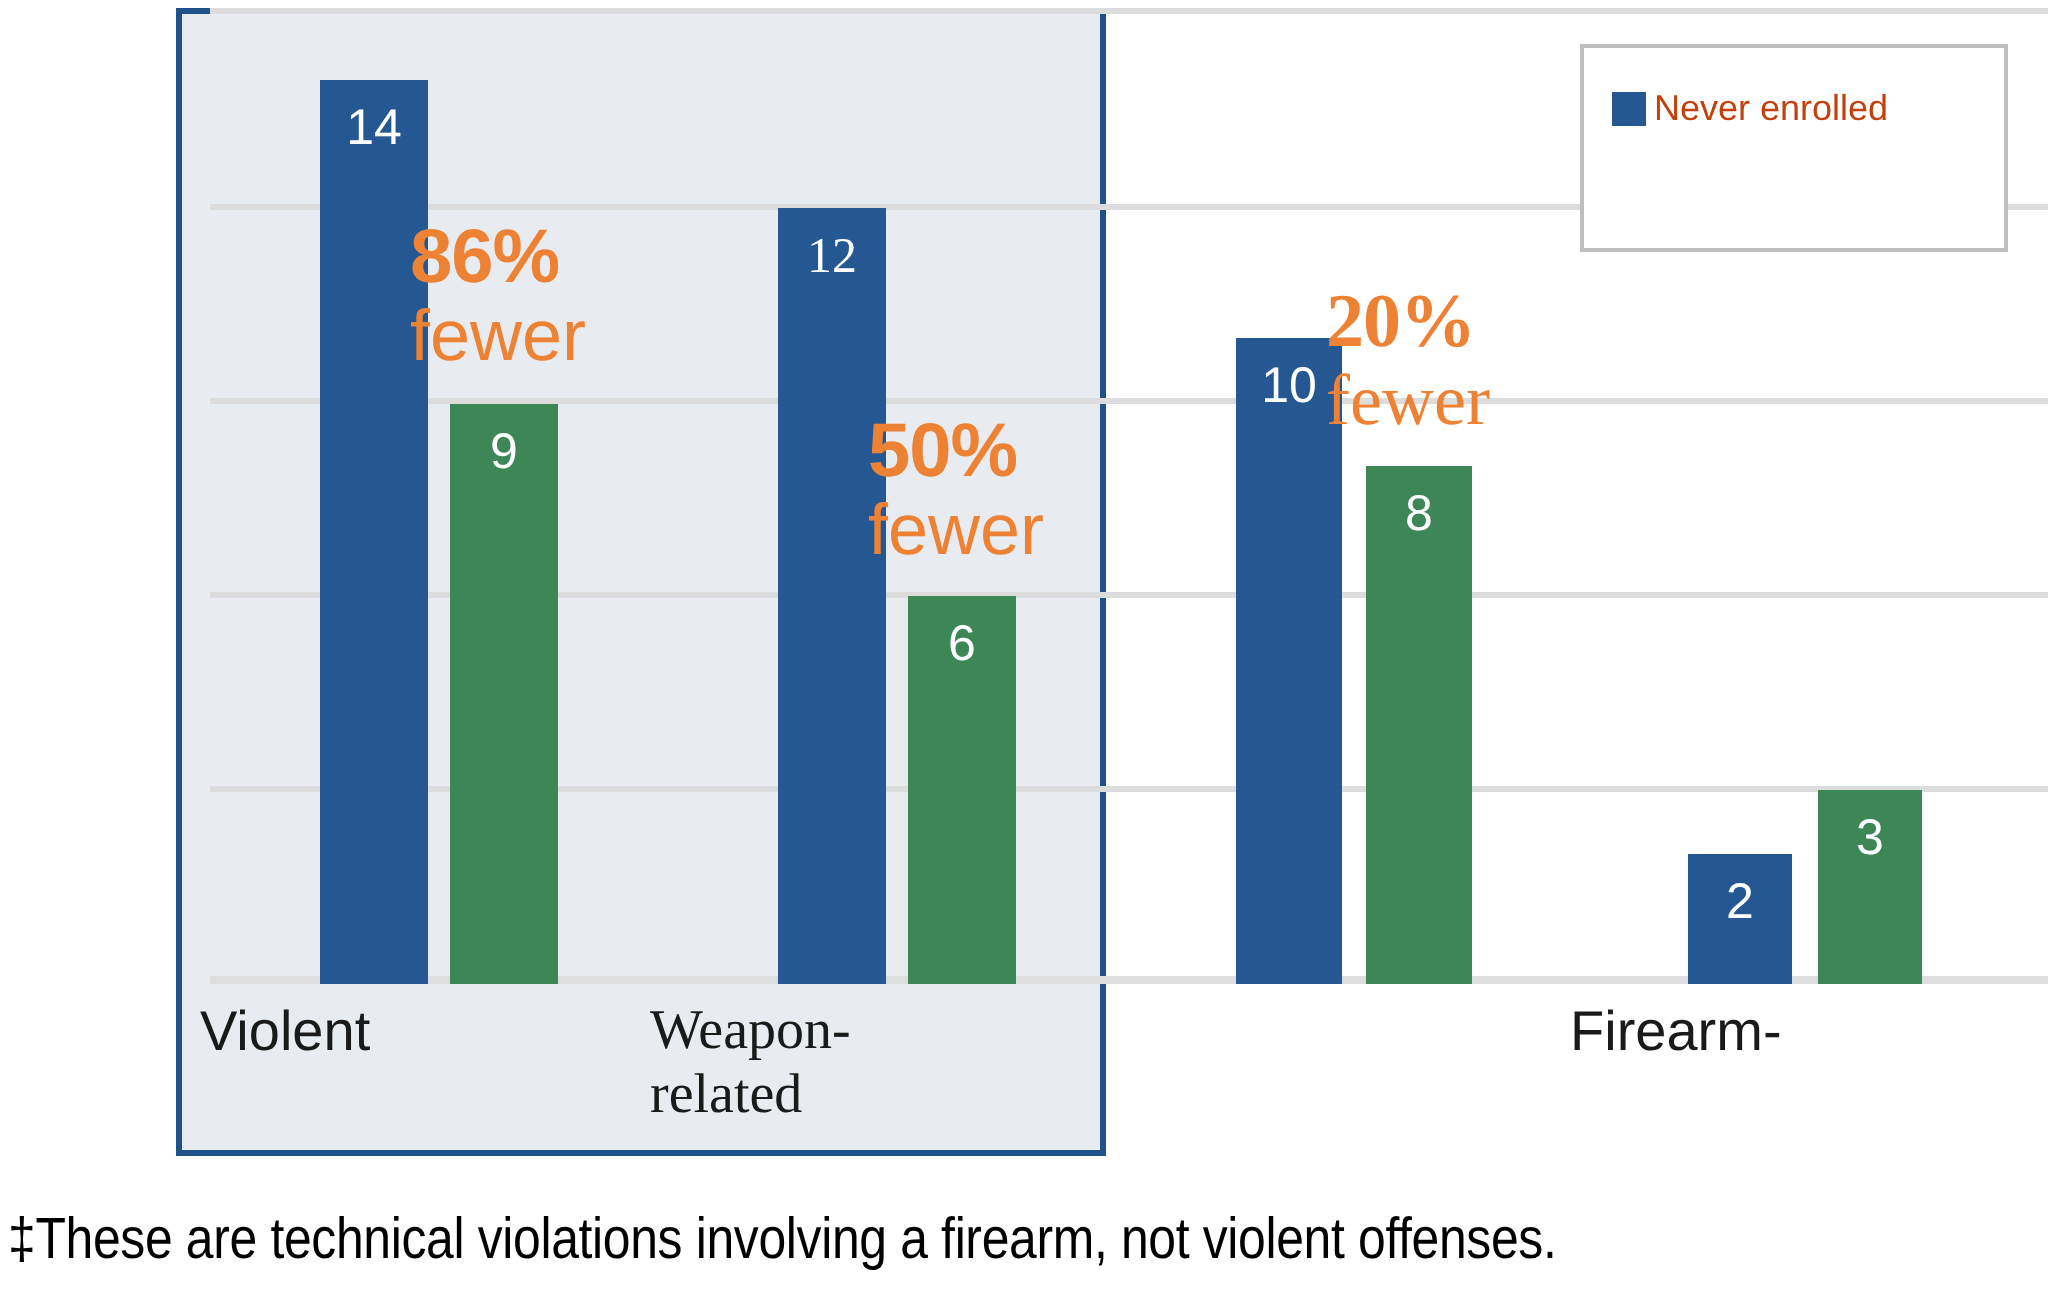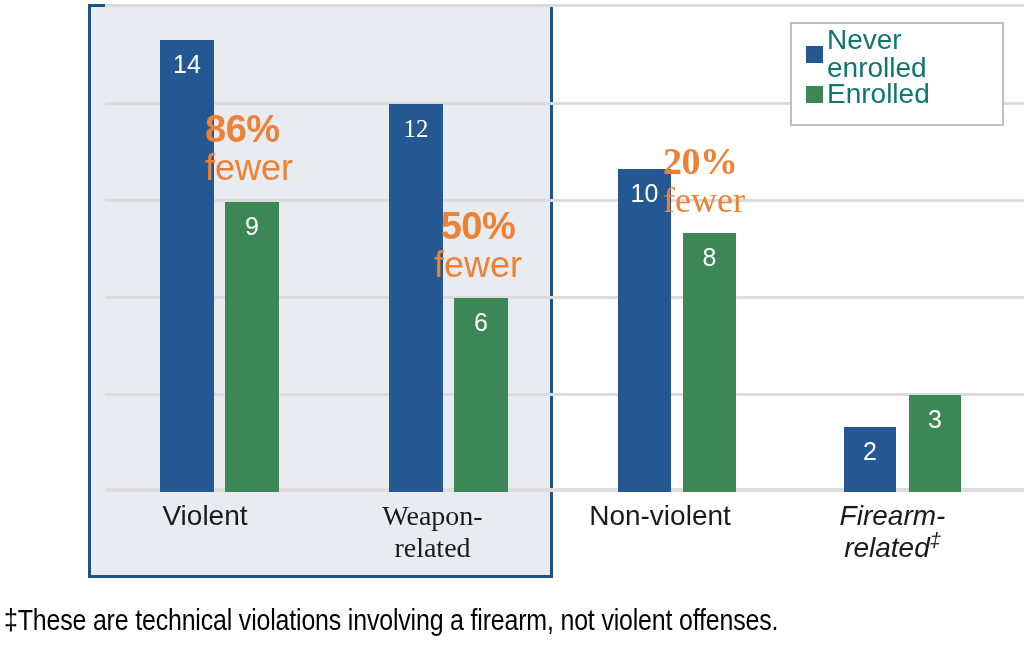--- a/index.html
+++ b/index.html
@@ -96,21 +96,20 @@
   .annotation .fewer {
     display: block;
     font-size: 36px;
     font-weight: normal;
     margin-top: 2px;
   }
 
   
   .cat-label {
     position: absolute;
-    text-align: center;
     font-size: 28px;
     color: #1a1a1a;
     line-height: 1.14;
     z-index: 3;
   }
   .cat-label .l2 { display: block; }
   .cat-label sup {
     font-size: 20px;
     vertical-align: super;
     line-height: 0;
@@ -136,22 +135,22 @@
   }
   .legend-swatch {
     width: 17px;
     height: 17px;
     margin-right: 4px;
     flex: 0 0 auto;
   }
   .legend-swatch.blue  { background: #255792; }
   .legend-swatch.green { background: #3c8755; }
   .legend-text {
-    font-size: 28px;
-    color: #0f766e;
+    font-size: 18px;
+    color: #c2410c;
     line-height: 1;
   }
 
   
   #footnote {
     position: absolute;
     left: 4px;
     top: 604px;
     width: 1016px;
     font-size: 29px;
@@ -207,54 +206,46 @@
     <div class="bar green" style="left:892px; width:52px; height:97px;">
       <span class="bar-label" style="top:12px;">3</span>
     </div>
   </div>
 
   <div class="annotation" style="left:205px; top:110px;">
     <span class="pct">86%</span>
     <span class="fewer">fewer</span>
   </div>
 
-  <div class="annotation" style="left:434px; top:207px;text-align:center;">
+  <div class="annotation" style="left:434px; top:207px;">
     <span class="pct">50%</span>
     <span class="fewer">fewer</span>
   </div>
 
   <div class="annotation" style="left:663px; top:142px;font-family:Liberation Serif, serif;">
     <span class="pct">20%</span>
     <span class="fewer">fewer</span>
   </div>
 
   <div class="cat-label" style="left:100px; top:500px; width:210px;">
     <span class="l2">Violent</span>
   </div>
 
   <div class="cat-label" style="left:325px; top:500px; width:215px;font-family:Liberation Serif, serif;">
     <span class="l2">Weapon-</span>
     <span class="l2">related</span>
   </div>
 
-  <div class="cat-label" style="left:555px; top:500px; width:210px;">
-    <span class="l2">Non-violent</span>
-  </div>
-
-  <div class="cat-label" style="left:785px; top:500px; width:215px;font-style:italic;">
+
+  <div class="cat-label" style="left:785px; top:500px; width:215px;">
     <span class="l2">Firearm-</span>
-    <span class="l2"><span>related</span><sup>‡</sup></span>
   </div>
 
   <div id="legend">
     <div class="legend-item">
       <span class="legend-swatch blue"></span>
       <span class="legend-text">Never enrolled</span>
     </div>
-    <div class="legend-item">
-      <span class="legend-swatch green"></span>
-      <span class="legend-text">Enrolled</span>
-    </div>
   </div>
 
   <div id="footnote">‡These are technical violations involving a firearm, not violent offenses.</div>
 
 </div>
 
 </body></html>

